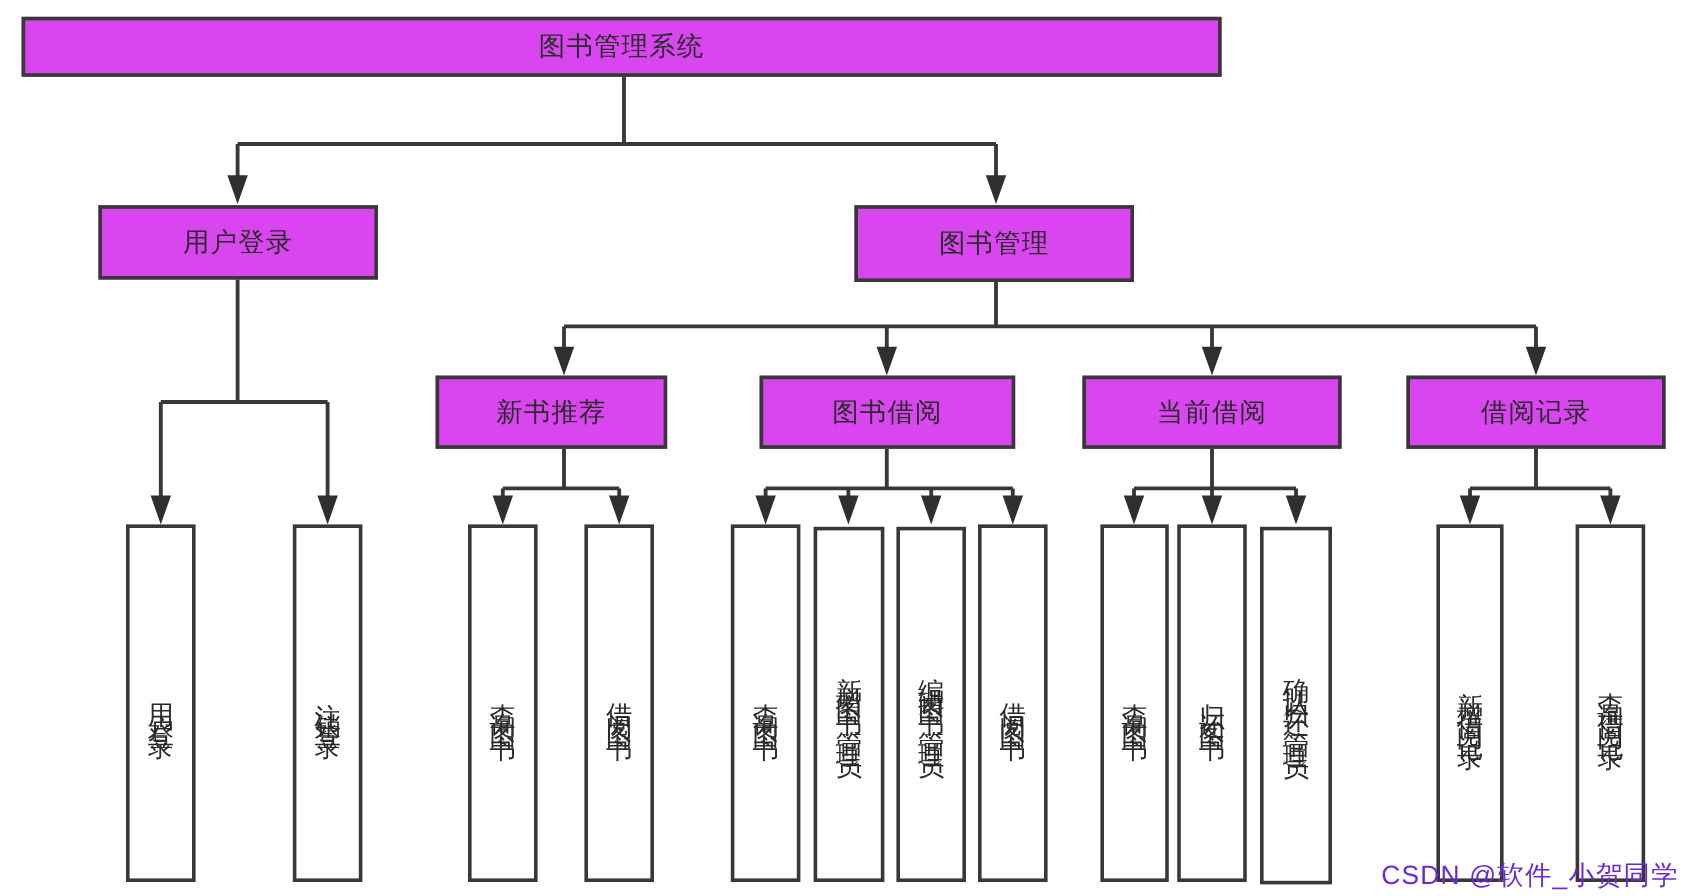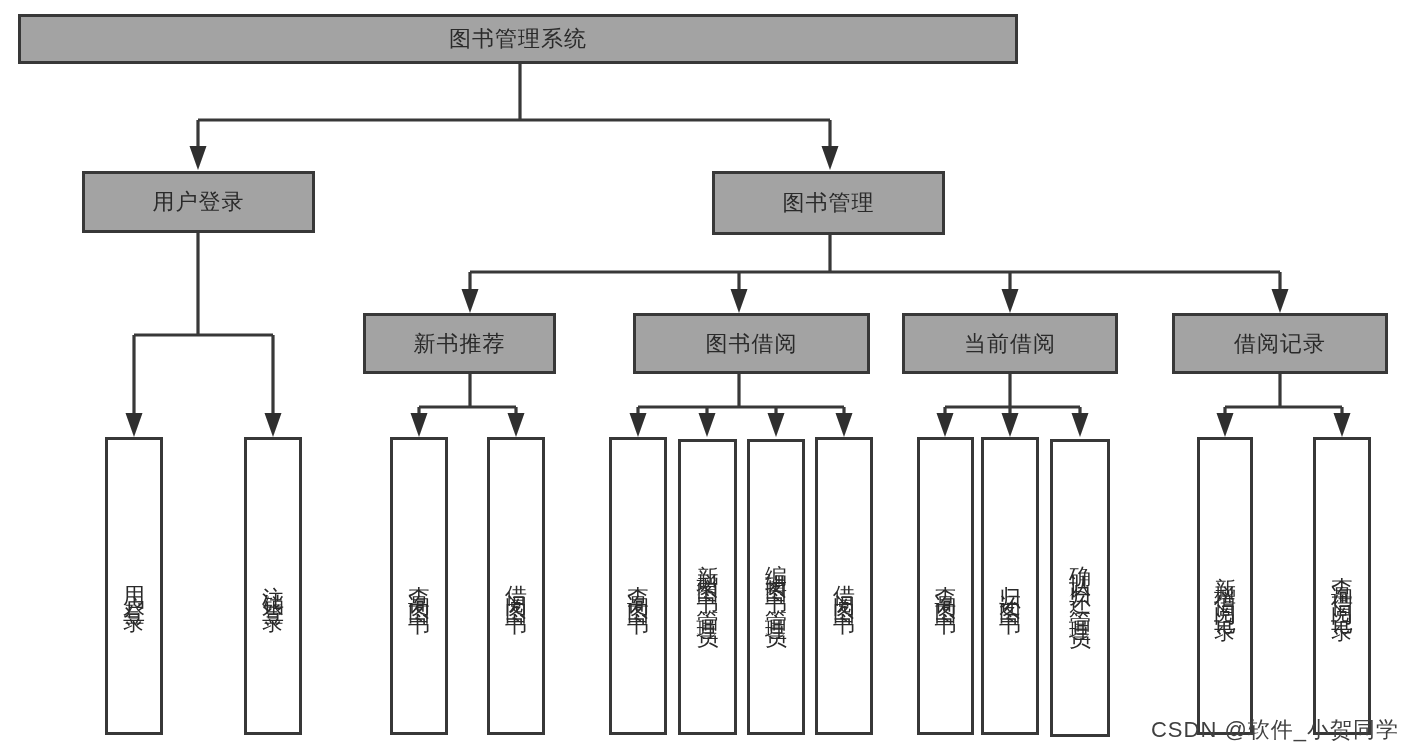--- a/index.html
+++ b/index.html
@@ -8,21 +8,21 @@
     background: #ffffff;
     font-family: "Liberation Sans", "DejaVu Sans", sans-serif;
     position: relative;
     overflow: hidden;
     color: #2a2a2a;
   }
   #diagram { position: absolute; inset: 0; }
   svg.connectors { position: absolute; left: 0; top: 0; }
   .node {
     position: absolute;
-    background: #a3a3a3;
+    background: #d946ef;
     border: 3px solid #383838;
     display: flex;
     align-items: center;
     justify-content: center;
     box-sizing: border-box;
     font-size: 22px;
     letter-spacing: 1px;
     color: #2a2a2a;
     z-index: 2;
   }
@@ -43,21 +43,21 @@
     letter-spacing: 9px;
     line-height: 1;
     color: #2a2a2a;
     white-space: nowrap;
   }
   .watermark {
     position: absolute;
     right: 6px;
     bottom: 2px;
     font-size: 22px;
-    color: #404040;
+    color: #6d28d9;
     letter-spacing: 1px;
     z-index: 3;
   }
 </style>
 </head>
 <body>
 
 <div id="diagram">
 
   <svg class="connectors" width="1405" height="747" viewBox="0 0 1405 747">
@@ -107,21 +107,21 @@
   <div class="node" style="left:82px; top:171px; width:233px; height:62px;">
     <span>用户登录</span>
   </div>
   <div class="node" style="left:712px; top:171px; width:233px; height:64px;">
     <span>图书管理</span>
   </div>
 
   <div class="node" style="left:363px; top:313px; width:193px; height:61px;">
     <span>新书推荐</span>
   </div>
-  <div class="node" style="left:633px; top:313px; width:237px; height:61px;">
+  <div class="node" style="left:633px; top:313px; width:213px; height:61px;">
     <span>图书借阅</span>
   </div>
   <div class="node" style="left:902px; top:313px; width:216px; height:61px;">
     <span>当前借阅</span>
   </div>
   <div class="node" style="left:1172px; top:313px; width:216px; height:61px;">
     <span>借阅记录</span>
   </div>
 
   <div class="leaf" style="left:105px; top:437px; width:58px; height:298px;">

